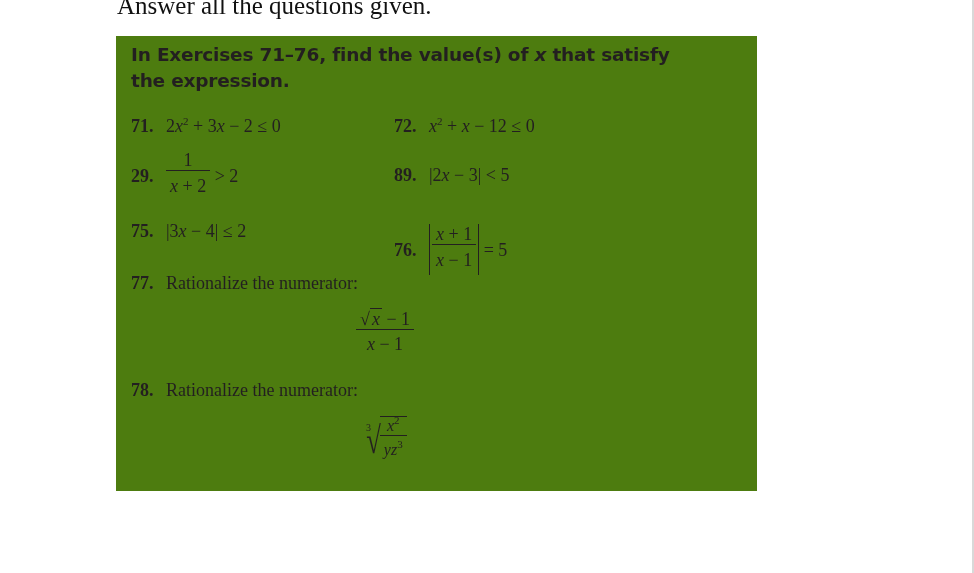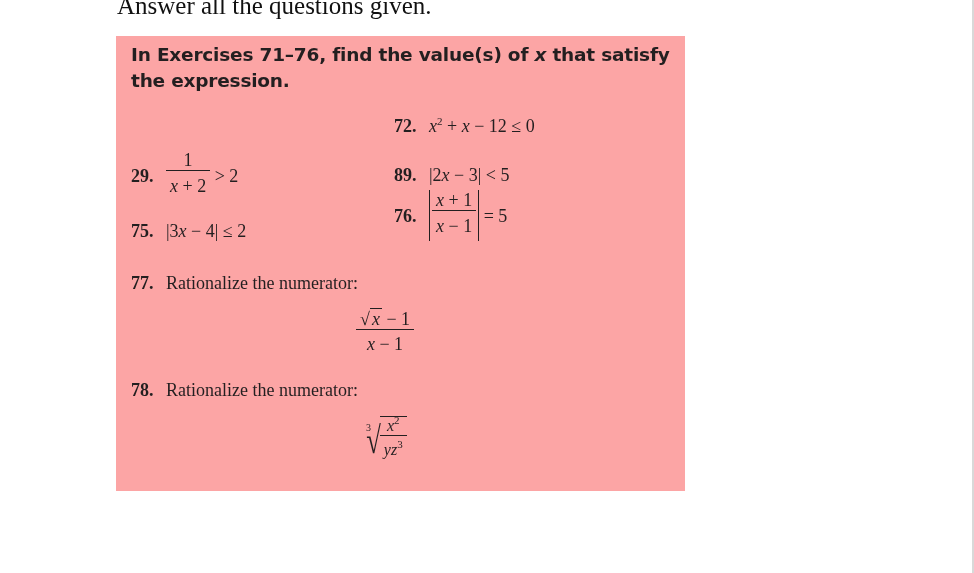--- a/index.html
+++ b/index.html
@@ -8,22 +8,22 @@
     font-family: "Liberation Serif", serif; color:#231f20;
   }
   .instruction {
     position:absolute; left:117px; top:-9px; font-size:25px; line-height:30px;
     font-family: "Liberation Serif", serif; color:#111;
   }
   .right-border {
     position:absolute; right:0; top:0; width:2px; height:573px; background:#d9d9d9;
   }
   .panel {
-    position:absolute; left:116px; top:36px; width:569px; height:455px;
-    background:#fca5a5;
+    position:absolute; left:116px; top:36px; width:641px; height:455px;
+    background:#4d7c0f;
   }
   .heading {
     position:absolute; left:15px; top:6px; width:545px;
     font-family: "DejaVu Sans", sans-serif; font-weight:bold; font-size:18.5px; line-height:26px;
     color:#231f20; letter-spacing:-0.2px;
   }
   .heading i { font-family:"DejaVu Sans", sans-serif; }
   .ex { position:absolute; font-size:18px; line-height:22px; white-space:nowrap; }
   .num { font-weight:bold; margin-right:8px; }
   .m { font-family:"Liberation Serif", serif; }
@@ -38,20 +38,24 @@
 </style>
 </head>
 <body>
 
 <div class="instruction">Answer all the questions given.</div>
 <div class="right-border"></div>
 
 <div class="panel">
   <div class="heading"><span>In Exercises 71–76, find the value(s) of </span><i>x</i><span> that satisfy the expression.</span></div>
 
+  <div class="ex m" style="left:15px; top:79px;">
+    <span class="num">71.</span>
+    <span>2<i>x</i><sup>2</sup> + 3<i>x</i> − 2 ≤ 0</span>
+  </div>
 
   <div class="ex m" style="left:278px; top:79px;">
     <span class="num">72.</span>
     <span><i>x</i><sup>2</sup> + <i>x</i> − 12 ≤ 0</span>
   </div>
 
   <div class="ex m" style="left:15px; top:114px;">
     <span class="num" style="vertical-align:middle;">29.</span>
     <span class="frac">
       <span class="n">1</span>
@@ -63,21 +67,21 @@
   <div class="ex m" style="left:278px; top:128px;">
     <span class="num">89.</span>
     <span>|2<i>x</i> − 3| &lt; 5</span>
   </div>
 
   <div class="ex m" style="left:15px; top:184px;text-align:right;">
     <span class="num">75.</span>
     <span>|3<i>x</i> − 4| ≤ 2</span>
   </div>
 
-  <div class="ex m" style="left:278px; top:154px;">
+  <div class="ex m" style="left:278px; top:188px;">
     <span class="num" style="vertical-align:middle;">76.</span>
     <span class="absbar">
       <span class="frac">
         <span class="n"><i>x</i> + 1</span>
         <span class="d"><i>x</i> − 1</span>
       </span>
     </span>
     <span style="vertical-align:middle;">= 5</span>
   </div>
 

